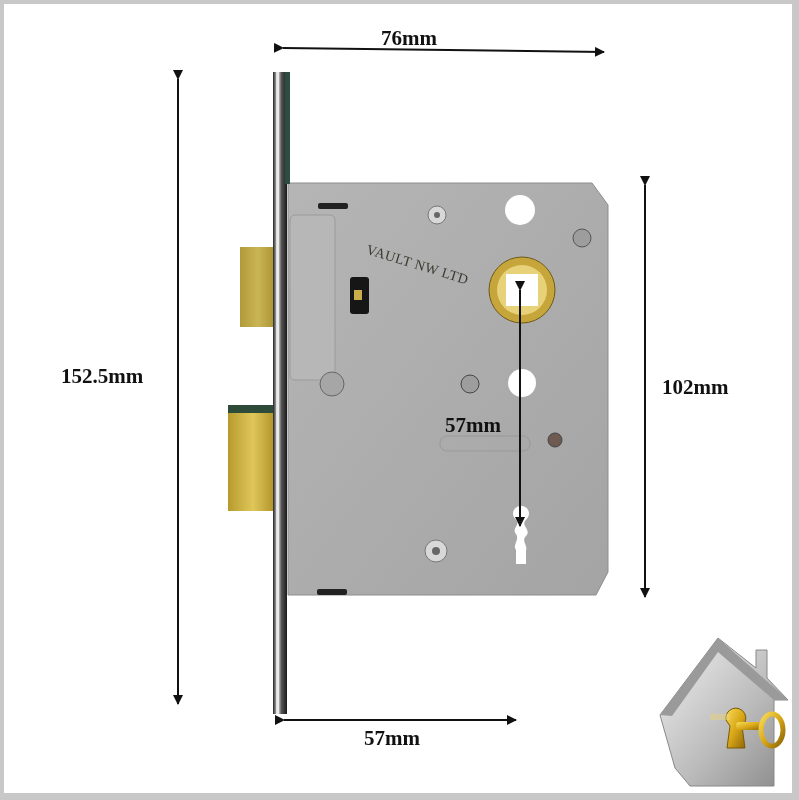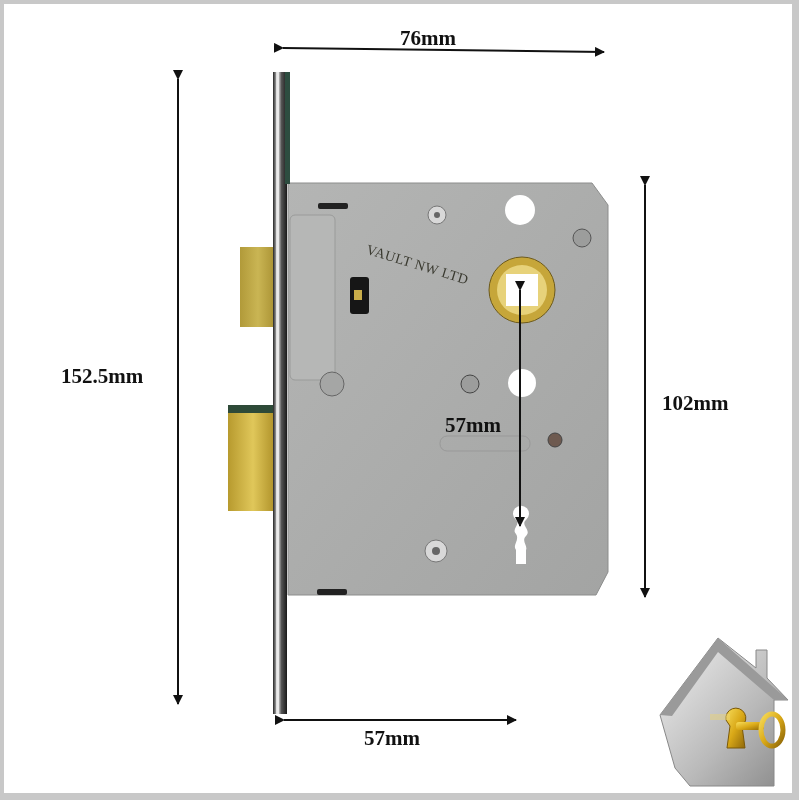--- a/index.html
+++ b/index.html
@@ -121,17 +121,17 @@
     <path d="M660,715 L718,638 L788,700 L774,700 L718,652 L672,716 Z" fill="#9a9a9a"></path>
     <path d="M726,720 a10,10 0 1,1 16,6 l3,22 l-18,0 l3,-22 z" fill="url(#goldG)" stroke="#7a5808"></path>
     <rect x="736" y="722" width="28" height="8" rx="3" fill="url(#goldG)"></rect>
     <ellipse cx="772" cy="730" rx="11" ry="16" fill="none" stroke="url(#goldG)" stroke-width="5"></ellipse>
     <rect x="710" y="714" width="20" height="6" fill="#e8d27a" opacity="0.5"></rect>
   </g>
 </svg>
 
 <div class="engrave" style="left:369px; top:242px;">VAULT NW LTD</div>
 
-<div class="label" style="left:400px; top:28px;">76mm</div>
+<div class="label" style="left:381px; top:28px;">76mm</div>
 <div class="label" style="left:61px; top:366px;">152.5mm</div>
-<div class="label" style="left:662px; top:393px;">102mm</div>
+<div class="label" style="left:662px; top:377px;">102mm</div>
 <div class="label" style="left:445px; top:415px;">57mm</div>
 <div class="label" style="left:364px; top:728px;">57mm</div>
 
 </body></html>

